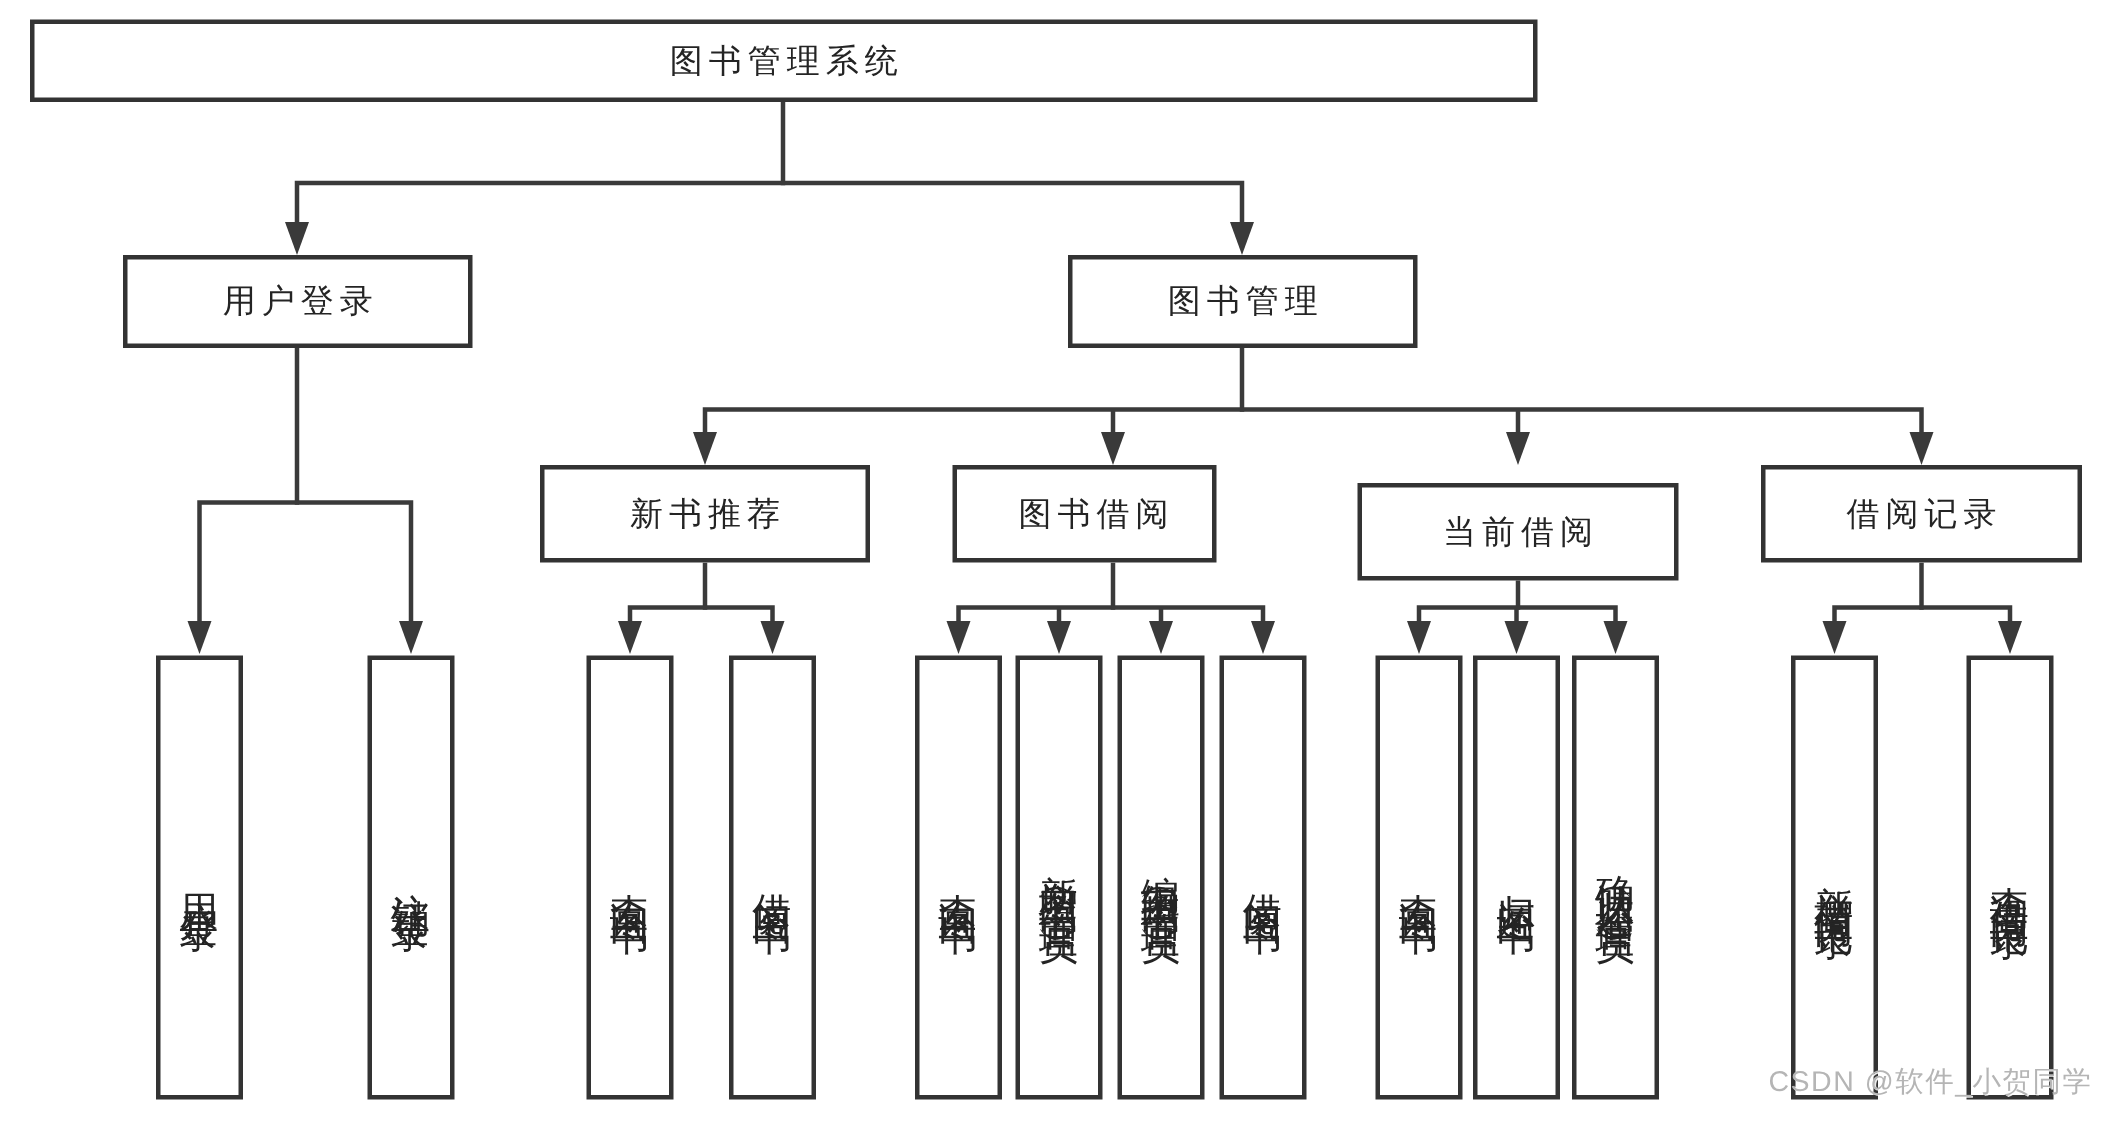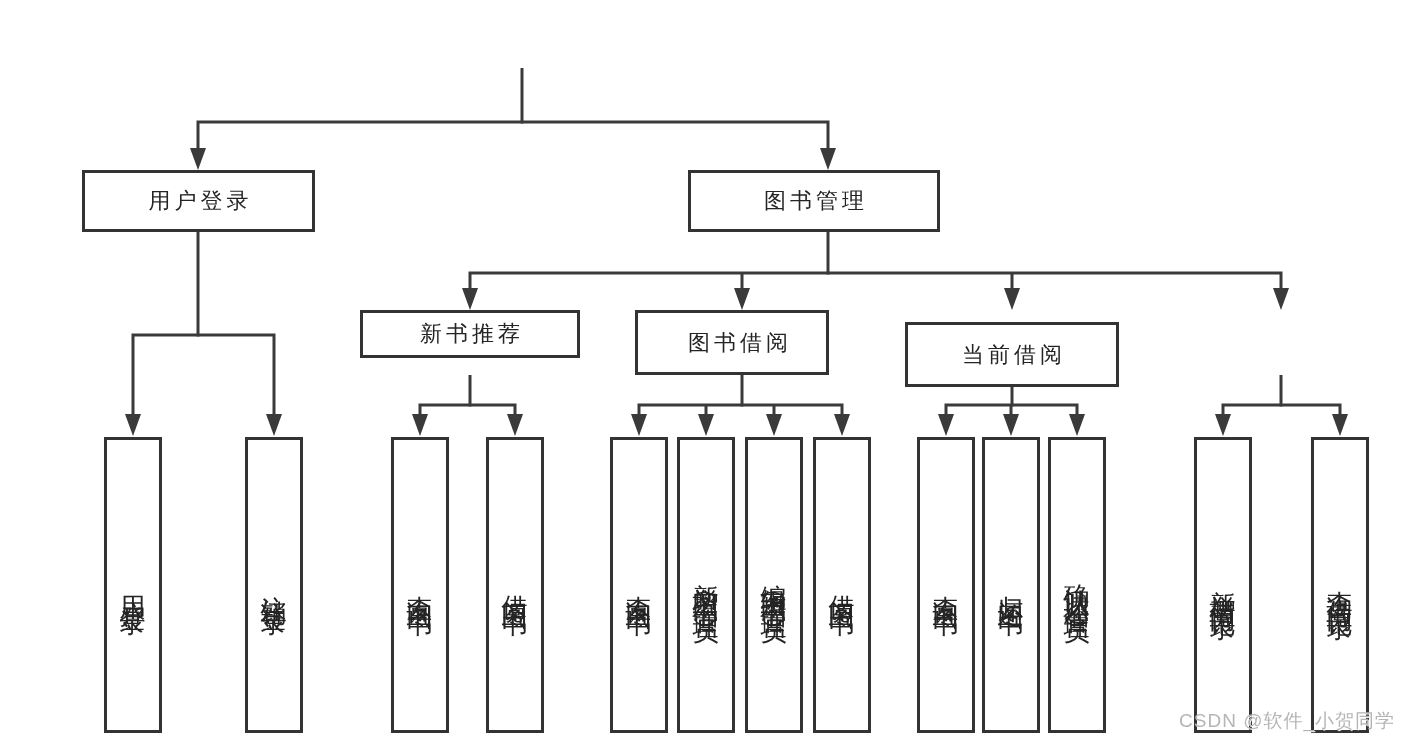--- a/index.html
+++ b/index.html
@@ -37,23 +37,23 @@
   .node.v .label {
     writing-mode: vertical-rl;
     text-orientation: mixed;
     font-size: 26px;
     letter-spacing: 5px;
     line-height: 1;
   }
   
   .n-root { left: 20px;   top: 13px;  width: 1005px; height: 55px; }
   .n-ul   { left: 82px;   top: 170px; width: 233px;  height: 62px; }
-  .n-bm   { left: 688px;  top: 170px; width: 252px;  height: 62px; }
-  .n-nbr  { left: 360px;  top: 310px; width: 220px;  height: 48px; }
-  .n-bb   { left: 635px;  top: 310px; width: 194px;  height: 65px; padding-left: 12px; }
+  .n-bm   { left: 712px;  top: 170px; width: 233px;  height: 62px; }
+  .n-nbr  { left: 360px;  top: 310px; width: 220px;  height: 65px; }
+  .n-bb   { left: 635px;  top: 310px; width: 176px;  height: 65px; padding-left: 12px; }
   .n-cb   { left: 905px;  top: 322px; width: 214px;  height: 65px; }
   .n-br   { left: 1174px; top: 310px; width: 214px;  height: 65px; }
   .leaf   { top: 437px; width: 58px; height: 296px; }
   .n-l1  { left: 104px; }
   .n-l2  { left: 245px; }
   .n-l3  { left: 391px; }
   .n-l4  { left: 486px; }
   .n-l5  { left: 610px; }
   .n-l6  { left: 677px; }
   .n-l7  { left: 745px; }
@@ -122,37 +122,43 @@
       <polygon points="766,414 782,414 774,436"></polygon>
       <polygon points="834,414 850,414 842,436"></polygon>
       <polygon points="938,414 954,414 946,436"></polygon>
       <polygon points="1003,414 1019,414 1011,436"></polygon>
       <polygon points="1069,414 1085,414 1077,436"></polygon>
       <polygon points="1215,414 1231,414 1223,436"></polygon>
       <polygon points="1332,414 1348,414 1340,436"></polygon>
     </g>
   </svg>
 
+  <div class="node h n-root">
+    <span class="label">图书管理系统</span>
+  </div>
 
   <div class="node h n-ul">
     <span class="label">用户登录</span>
   </div>
   <div class="node h n-bm">
     <span class="label">图书管理</span>
   </div>
 
   <div class="node h n-nbr">
     <span class="label">新书推荐</span>
   </div>
   <div class="node h n-bb">
     <span class="label">图书借阅</span>
   </div>
   <div class="node h n-cb">
     <span class="label">当前借阅</span>
   </div>
+  <div class="node h n-br">
+    <span class="label">借阅记录</span>
+  </div>
 
   <div class="node v leaf n-l1">
     <span class="label">用户登录</span>
   </div>
   <div class="node v leaf n-l2">
     <span class="label">注销登录</span>
   </div>
 
   <div class="node v leaf n-l3">
     <span class="label">查询图书</span>

